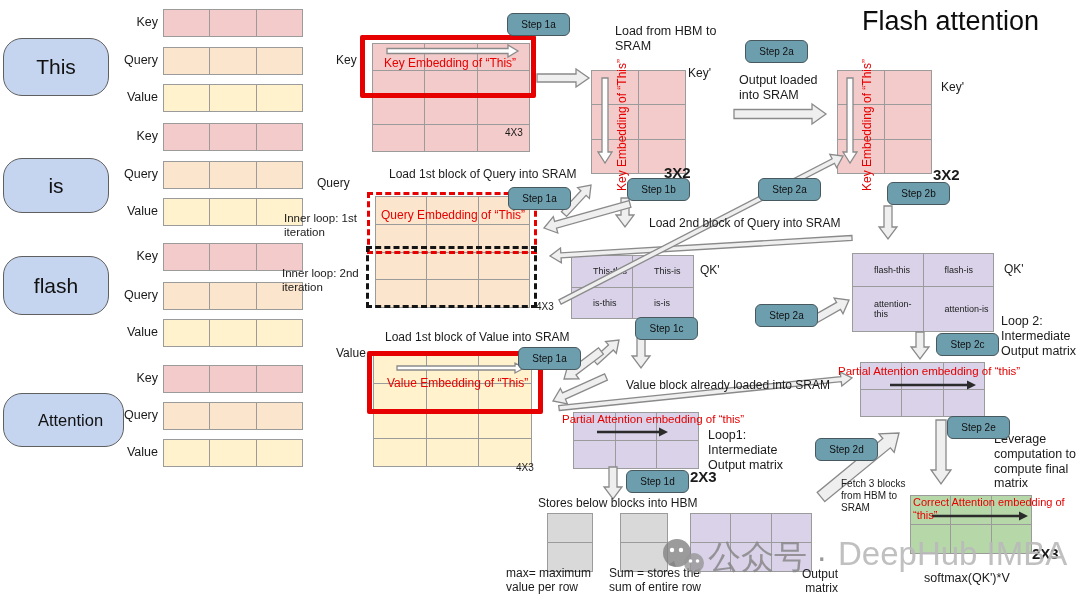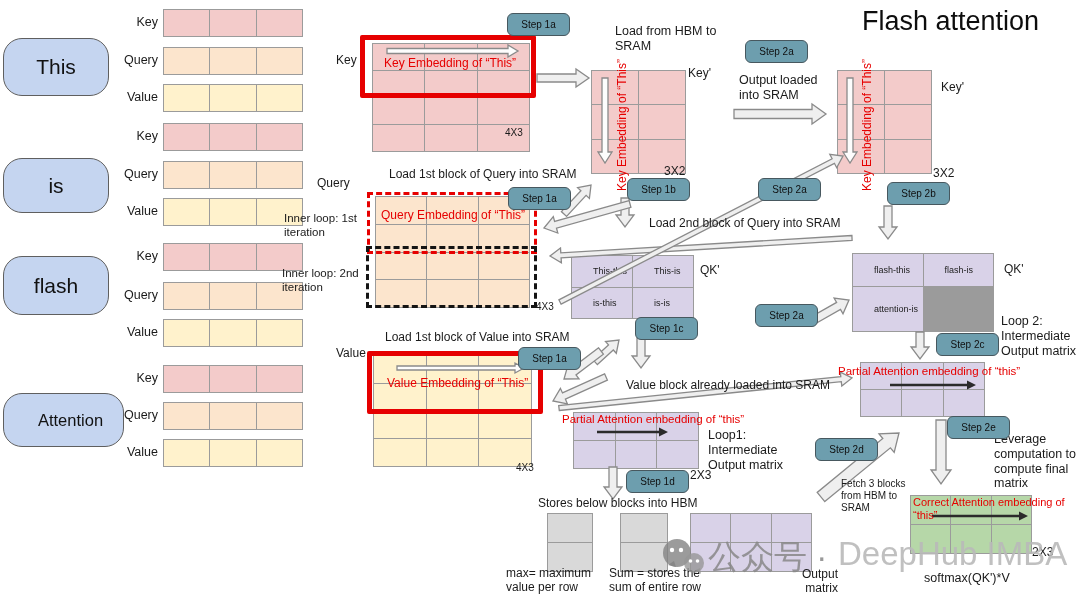--- a/index.html
+++ b/index.html
@@ -26,21 +26,21 @@
   .qcell{display:flex;align-items:center;padding-left:21px;font-size:9px;color:#222;background:#d9d2e8;}
   
   .redbox{position:absolute;border:5px solid #e60000;z-index:4;border-radius:2px;}
   .dashred{position:absolute;border:3px dashed #e60000;z-index:4;}
   .dashblk{position:absolute;border:3px dashed #141414;z-index:4;}
   
   .txt{position:absolute;font-size:12px;line-height:1.18;color:#1a1a1a;z-index:6;}
   .nw{white-space:nowrap;}
   .red{color:#e60000;}
   .sm{font-size:10px;}
-  .dim{font-size:12px;}
+  .dim{font-size:15px;font-weight:bold;}
   .vtext{position:absolute;transform:rotate(-90deg);font-size:12px;color:#e60000;white-space:nowrap;z-index:6;}
   .title{position:absolute;font-size:27px;color:#0d0d0d;z-index:6;white-space:nowrap;}
   
   .badge{position:absolute;width:61px;height:21px;background:#6d9eae;border:1.5px solid #47585f;border-radius:6px;
          display:flex;align-items:center;justify-content:center;font-size:10px;color:#101010;z-index:7;}
   
   #arrows{position:absolute;left:0;top:0;z-index:5;pointer-events:none;}
   
   .wm{position:absolute;z-index:8;white-space:nowrap;}
   .wm-cn{font-size:33px;color:rgba(135,135,135,.85);}
@@ -217,20 +217,21 @@
     <div class="qcell">is-this</div>
     <div class="qcell">is-is</div>
   </div>
   <div class="txt nw" style="left:700px;top:263px;">QK'</div>
   <div class="badge" style="left:635px;top:317px;">Step 1c</div>
   <div class="badge" style="left:755px;top:304px;">Step 2a</div>
 
   <div class="m lav" style="left:852px;top:253px;width:140px;height:77px;grid-template:32px 1fr / 1fr 1fr;">
     <div class="qcell">flash-this</div>
     <div class="qcell">flash-is</div>
+    <div class="qcell">attention-this</div>
     <div class="qcell">attention-is</div>
   </div>
   <div class="txt nw" style="left:1004px;top:262px;">QK'</div>
   <div class="txt" style="left:1001px;top:314px;width:80px;font-size:12.5px;">Loop 2: Intermediate Output matrix</div>
   <div class="badge" style="left:936px;top:333px;">Step 2c</div>
 
   <div class="txt nw" style="left:385px;top:330px;">Load 1st block of Value into SRAM</div>
   <div class="txt nw" style="left:336px;top:346px;">Value</div>
   <div class="m yellow" style="left: 373px; top: 355px; width: 157px; height: 110px; grid-template: repeat(4, 1fr) / repeat(3, 1fr);">
       <div></div>

